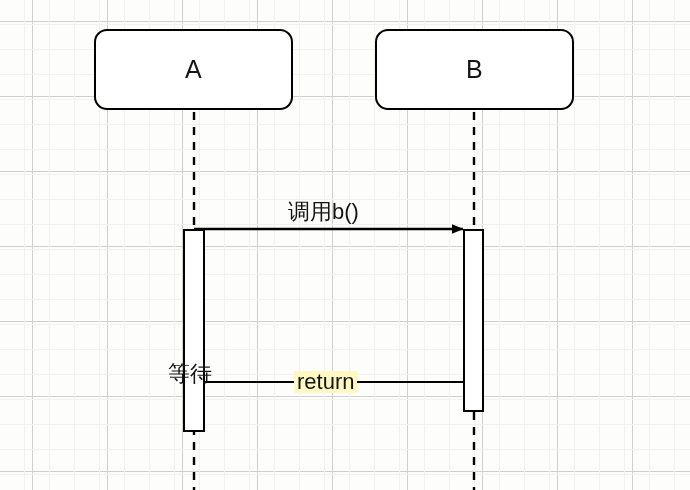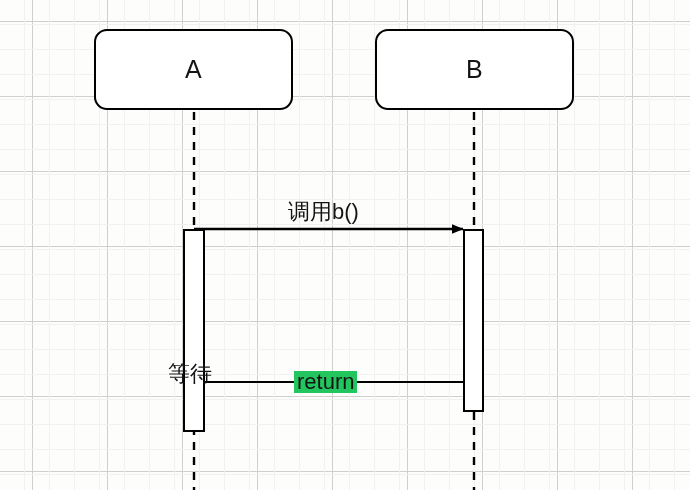--- a/index.html
+++ b/index.html
@@ -63,21 +63,21 @@
   }
   
   .msg-label {
     position: absolute;
     font-size: 22px;
     color: #141414;
     white-space: nowrap;
     line-height: 1;
   }
   .msg-label.boxed {
-    background: #22c55e;
+    background: #fef9c3;
     padding: 0 3px;
   }
   .note-label {
     position: absolute;
     font-size: 22px;
     color: #141414;
     white-space: nowrap;
     line-height: 1;
   }
   

